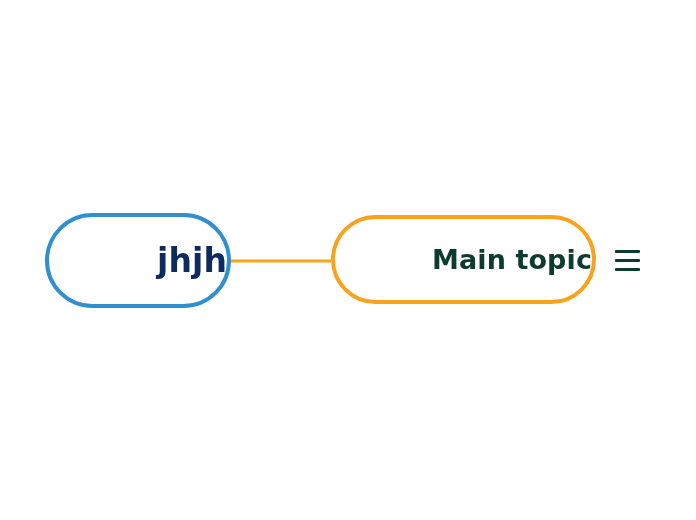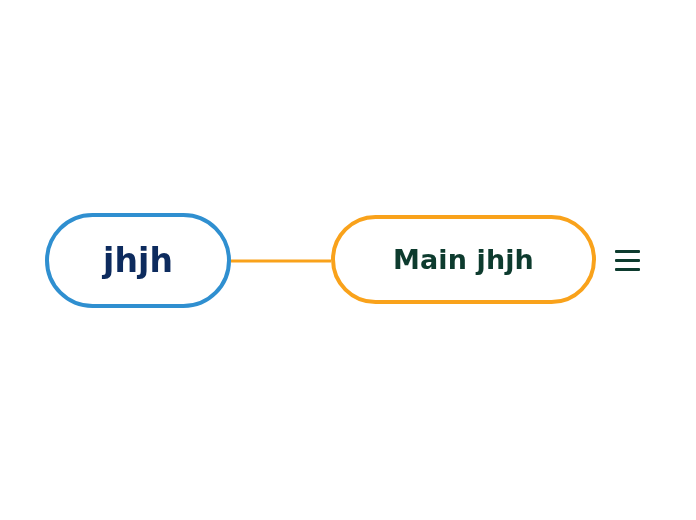--- a/index.html
+++ b/index.html
@@ -30,21 +30,21 @@
     height: 520px;
     pointer-events: none;
   }
 
   
   .node {
     position: absolute;
     box-sizing: border-box;
     display: flex;
     align-items: center;
-    justify-content: center;
+    justify-content: flex-end;
     background: #ffffff;
     border-style: solid;
     white-space: nowrap;
     user-select: none;
   }
 
   .node-label {
     font-weight: bold;
     letter-spacing: 0.1px;
     line-height: 1;
@@ -111,21 +111,21 @@
 
   <svg class="connector-layer" viewBox="0 0 696 520" width="696" height="520" aria-hidden="true">
     <line x1="231" y1="261" x2="331" y2="261" stroke="#f9a21b" stroke-width="3" stroke-linecap="butt"></line>
   </svg>
 
   <div class="node" id="node-child">
     <span class="node-label">jhjh</span>
   </div>
 
   <div class="node" id="node-root">
-    <span class="node-label">Main jhjh</span>
+    <span class="node-label">Main topic</span>
   </div>
 
   <button id="menu-toggle" aria-label="menu">
     <span class="bar"></span>
     <span class="bar"></span>
     <span class="bar"></span>
   </button>
 
 </div>
 

